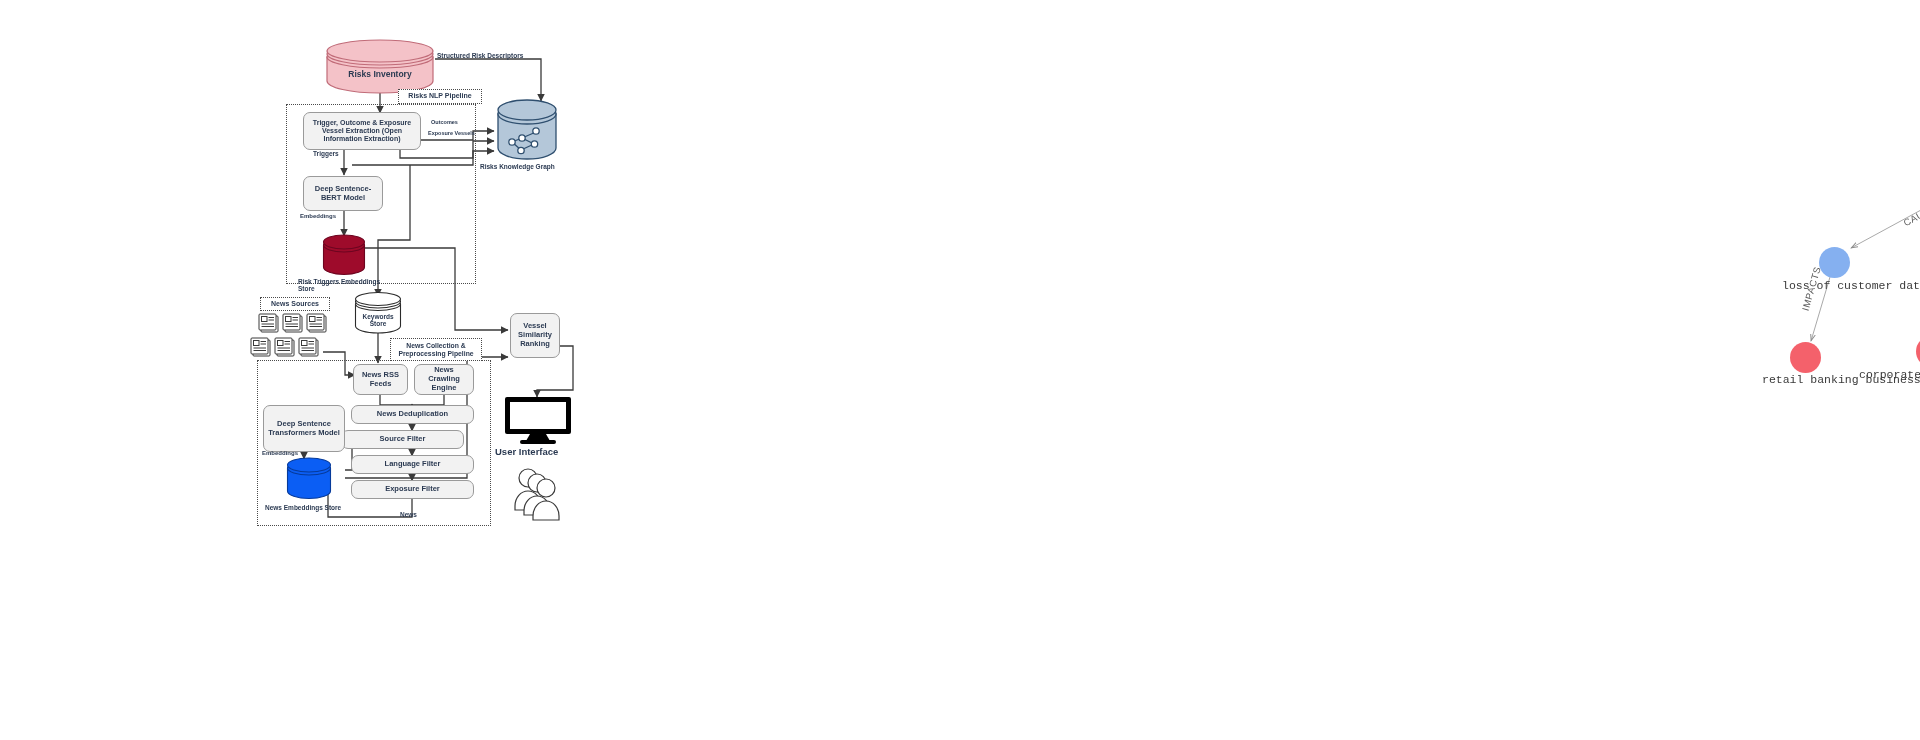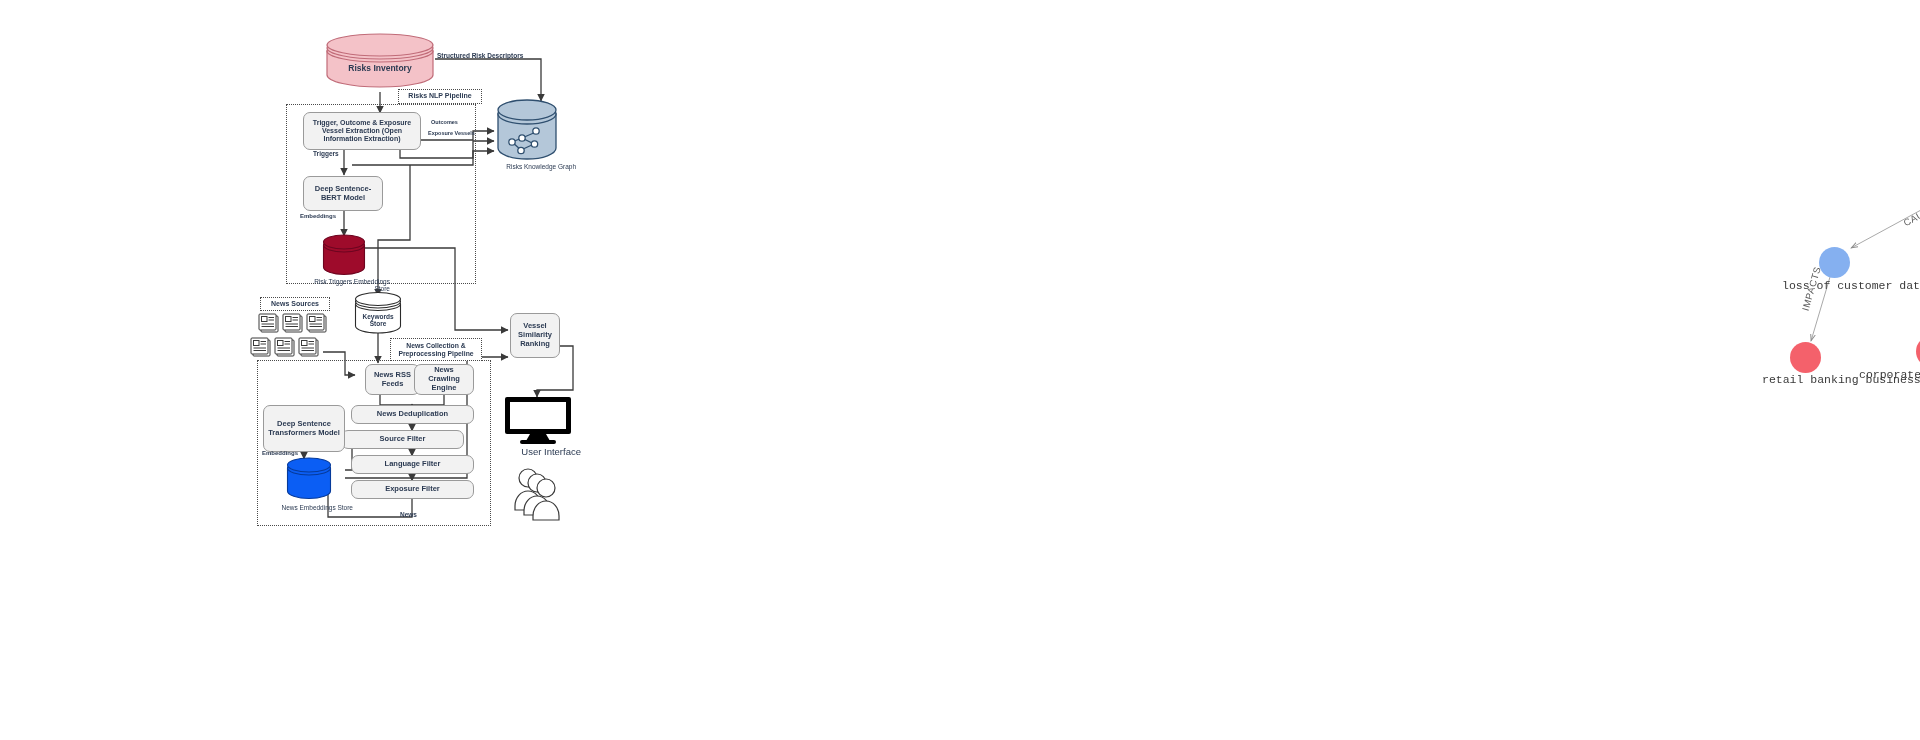--- a/index.html
+++ b/index.html
@@ -55,22 +55,22 @@
   .edge-label {
     position: absolute;
     color: #2b3a52;
     font-weight: bold;
     white-space: nowrap;
   }
 
   .node-caption {
     position: absolute;
     color: #2b3a52;
-    font-weight: normal;
-    text-align: right;
+    font-weight: bold;
+    text-align: left;
     line-height: 1.15;
   }
 
   .cyl-label {
     position: absolute;
     width: 100%;
     top: 50%;
     transform: translateY(-50%);
     text-align: center;
     color: #2b3a52;
@@ -153,21 +153,21 @@
         <path d="M304,440 L304,459" marker-end="url(#ar)"></path>
 
         <path d="M345,470 L352,470 L352,446 L322,446 L322,440" marker-end="url(#ar)"></path>
 
         <path d="M345,478 L467,478 L467,357 L508,357" marker-end="url(#ar)"></path>
 
         <path d="M560,346 L573,346 L573,390 L537,390 L537,397" marker-end="url(#ar)"></path>
       </g>
     </svg>
 
-    <div class="abs" style="left:325px;top:39px;width:110px;height:48px;">
+    <div class="abs" style="left:325px;top:45px;width:110px;height:48px;">
       <svg width="110" height="48" viewBox="0 0 110 48">
         <path d="M2,12 L2,36 a53,12 0 0 0 106,0 L108,12 z" fill="#f4c2c8" stroke="#c06b78" stroke-width="1.2"></path>
         <ellipse cx="55" cy="12" rx="53" ry="11" fill="#f4c2c8" stroke="#c06b78" stroke-width="1.2"></ellipse>
         <ellipse cx="55" cy="9" rx="53" ry="11" fill="#f4c2c8" stroke="#c06b78" stroke-width="1.2"></ellipse>
         <ellipse cx="55" cy="6" rx="53" ry="11" fill="#f4c2c8" stroke="#c06b78" stroke-width="1.2"></ellipse>
       </svg>
       <div class="cyl-label" style="font-size:8.5px;top:62%;">Risks Inventory</div>
     </div>
 
     <div class="edge-label" style="left:437px;top:52px;font-size:6.5px;">Structured Risk Descriptors</div>
@@ -292,21 +292,21 @@
         <ellipse cx="24" cy="8" rx="22.5" ry="6.5" fill="#ffffff" stroke="#2a2a2a" stroke-width="1.1"></ellipse>
         <ellipse cx="24" cy="5.5" rx="22.5" ry="6.5" fill="#ffffff" stroke="#2a2a2a" stroke-width="1.1"></ellipse>
         <ellipse cx="24" cy="3" rx="22.5" ry="6.5" fill="#ffffff" stroke="#2a2a2a" stroke-width="1.1"></ellipse>
       </svg>
       <div class="cyl-label" style="font-size:6.5px;top:62%;">Keywords Store</div>
     </div>
 
     <div class="group-box" style="left:257px;top:360px;width:234px;height:166px;"></div>
     <div class="group-label" style="left:390px;top:338px;width:92px;height:23px;font-size:6.8px;">News Collection &amp; Preprocessing Pipeline</div>
 
-    <div class="proc-box" style="left:353px;top:364px;width:55px;height:31px;font-size:7.5px;margin-left:12px;">
+    <div class="proc-box" style="left:353px;top:364px;width:55px;height:31px;font-size:7.5px;">
       <span>News RSS Feeds</span>
     </div>
 
     <div class="proc-box" style="left:414px;top:364px;width:60px;height:31px;font-size:7.5px;">
       <span>News Crawling Engine</span>
     </div>
 
     <div class="proc-box" style="left:351px;top:405px;width:123px;height:19px;font-size:7.5px;">
       <span>News Deduplication</span>
     </div>

